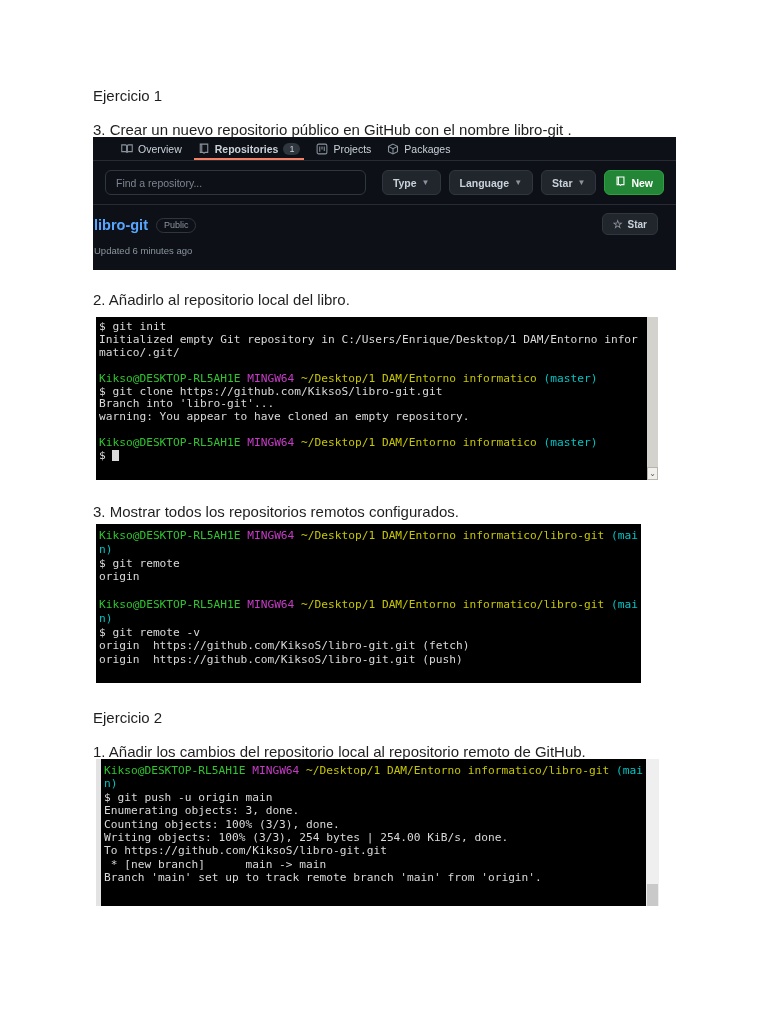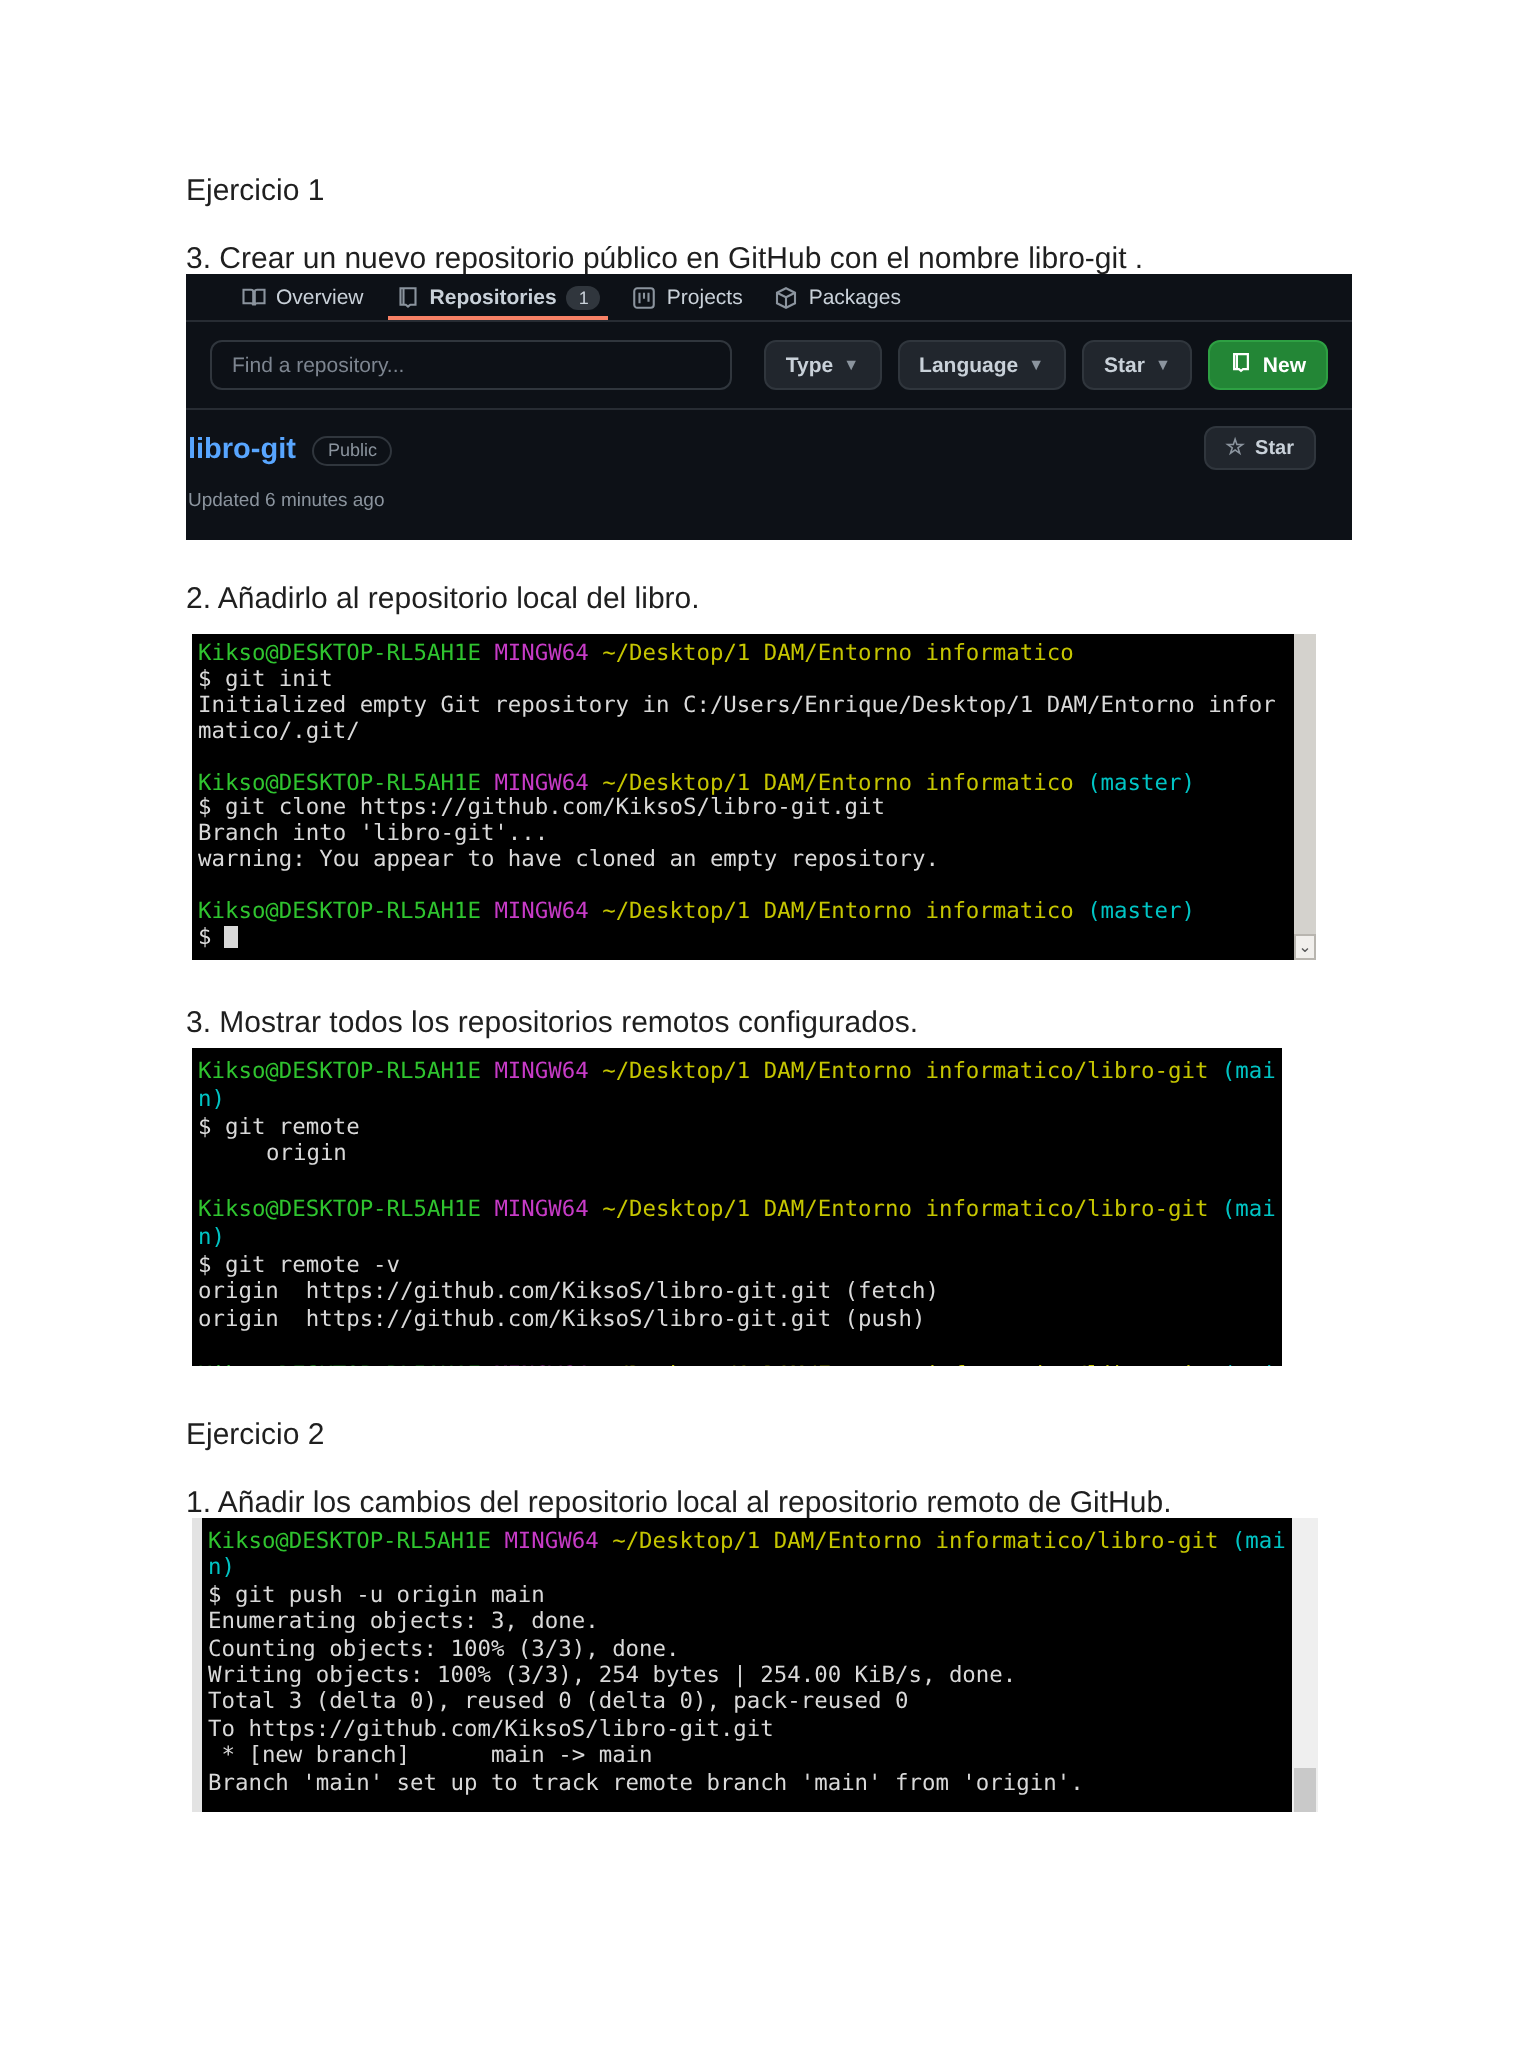--- a/index.html
+++ b/index.html
@@ -143,21 +143,20 @@
       <span class="star-glyph">☆</span>
       <span>Star</span>
     </button>
   </div>
 </div>
 
 <p class="cap" id="p2">2. Añadirlo al repositorio local del libro.</p>
 
 <div class="term" id="t1">
   <div class="tbody">
-      <div class="tline"><span style="color: rgb(47, 196, 47);">Kikso@DESKTOP-RL5AH1E </span><span style="color: rgb(199, 59, 199);">MINGW64 </span><span style="color: rgb(198, 198, 0);">~/Desktop/1 DAM/Entorno informatico</span></div>
       <div class="tline"><span style="color: rgb(217, 217, 217);">$ git init</span></div>
       <div class="tline"><span style="color: rgb(217, 217, 217);">Initialized empty Git repository in C:/Users/Enrique/Desktop/1 DAM/Entorno infor</span></div>
       <div class="tline"><span style="color: rgb(217, 217, 217);">matico/.git/</span></div>
       <div class="tline">&nbsp;</div>
       <div class="tline"><span style="color: rgb(47, 196, 47);">Kikso@DESKTOP-RL5AH1E </span><span style="color: rgb(199, 59, 199);">MINGW64 </span><span style="color: rgb(198, 198, 0);">~/Desktop/1 DAM/Entorno informatico </span><span style="color: rgb(0, 196, 196);">(master)</span></div>
       <div class="tline"><span style="color: rgb(217, 217, 217);">$ git clone https://github.com/KiksoS/libro-git.git</span></div>
       <div class="tline"><span style="color: rgb(217, 217, 217);">Branch into 'libro-git'...</span></div>
       <div class="tline"><span style="color: rgb(217, 217, 217);">warning: You appear to have cloned an empty repository.</span></div>
       <div class="tline">&nbsp;</div>
       <div class="tline"><span style="color: rgb(47, 196, 47);">Kikso@DESKTOP-RL5AH1E </span><span style="color: rgb(199, 59, 199);">MINGW64 </span><span style="color: rgb(198, 198, 0);">~/Desktop/1 DAM/Entorno informatico </span><span style="color: rgb(0, 196, 196);">(master)</span></div>
@@ -168,21 +167,21 @@
   </div>
 </div>
 
 <p class="cap" id="p3">3. Mostrar todos los repositorios remotos configurados.</p>
 
 <div class="term" id="t2">
   <div class="tbody">
       <div class="tline"><span style="color: rgb(47, 196, 47);">Kikso@DESKTOP-RL5AH1E </span><span style="color: rgb(199, 59, 199);">MINGW64 </span><span style="color: rgb(198, 198, 0);">~/Desktop/1 DAM/Entorno informatico/libro-git </span><span style="color: rgb(0, 196, 196);">(mai</span></div>
       <div class="tline"><span style="color: rgb(0, 196, 196);">n)</span></div>
       <div class="tline"><span style="color: rgb(217, 217, 217);">$ git remote</span></div>
-      <div class="tline"><span style="color: rgb(217, 217, 217); margin-left: 34px;">origin</span></div>
+      <div class="tline"><span style="color: rgb(217, 217, 217);">origin</span></div>
       <div class="tline">&nbsp;</div>
       <div class="tline"><span style="color: rgb(47, 196, 47);">Kikso@DESKTOP-RL5AH1E </span><span style="color: rgb(199, 59, 199);">MINGW64 </span><span style="color: rgb(198, 198, 0);">~/Desktop/1 DAM/Entorno informatico/libro-git </span><span style="color: rgb(0, 196, 196);">(mai</span></div>
       <div class="tline"><span style="color: rgb(0, 196, 196);">n)</span></div>
       <div class="tline"><span style="color: rgb(217, 217, 217);">$ git remote -v</span></div>
       <div class="tline"><span style="color: rgb(217, 217, 217);">origin  https://github.com/KiksoS/libro-git.git (fetch)</span></div>
       <div class="tline"><span style="color: rgb(217, 217, 217);">origin  https://github.com/KiksoS/libro-git.git (push)</span></div>
       <div class="tline">&nbsp;</div>
       <div class="tline"><span style="color: rgb(47, 196, 47);">Kikso@DESKTOP-RL5AH1E </span><span style="color: rgb(199, 59, 199);">MINGW64 </span><span style="color: rgb(198, 198, 0);">~/Desktop/1 DAM/Entorno informatico/libro-git </span><span style="color: rgb(0, 196, 196);">(mai</span></div>
     </div>
 </div>
@@ -192,21 +191,20 @@
 
 <div class="term" id="t3">
   <div class="left-strip"></div>
   <div class="tbody">
       <div class="tline"><span style="color: rgb(47, 196, 47);">Kikso@DESKTOP-RL5AH1E </span><span style="color: rgb(199, 59, 199);">MINGW64 </span><span style="color: rgb(198, 198, 0);">~/Desktop/1 DAM/Entorno informatico/libro-git </span><span style="color: rgb(0, 196, 196);">(mai</span></div>
       <div class="tline"><span style="color: rgb(0, 196, 196);">n)</span></div>
       <div class="tline"><span style="color: rgb(217, 217, 217);">$ git push -u origin main</span></div>
       <div class="tline"><span style="color: rgb(217, 217, 217);">Enumerating objects: 3, done.</span></div>
       <div class="tline"><span style="color: rgb(217, 217, 217);">Counting objects: 100% (3/3), done.</span></div>
       <div class="tline"><span style="color: rgb(217, 217, 217);">Writing objects: 100% (3/3), 254 bytes | 254.00 KiB/s, done.</span></div>
-      <div class="tline"><span style="color: rgb(217, 217, 217);">Total 3 (delta 0), reused 0 (delta 0), pack-reused 0</span></div>
       <div class="tline"><span style="color: rgb(217, 217, 217);">To https://github.com/KiksoS/libro-git.git</span></div>
       <div class="tline"><span style="color: rgb(217, 217, 217); text-align: right;"> * [new branch]      main -&gt; main</span></div>
       <div class="tline"><span style="color: rgb(217, 217, 217);">Branch 'main' set up to track remote branch 'main' from 'origin'.</span></div>
     </div>
   <div class="vscroll3">
     <div class="thumb3"></div>
   </div>
 </div>
 
 </body></html>

